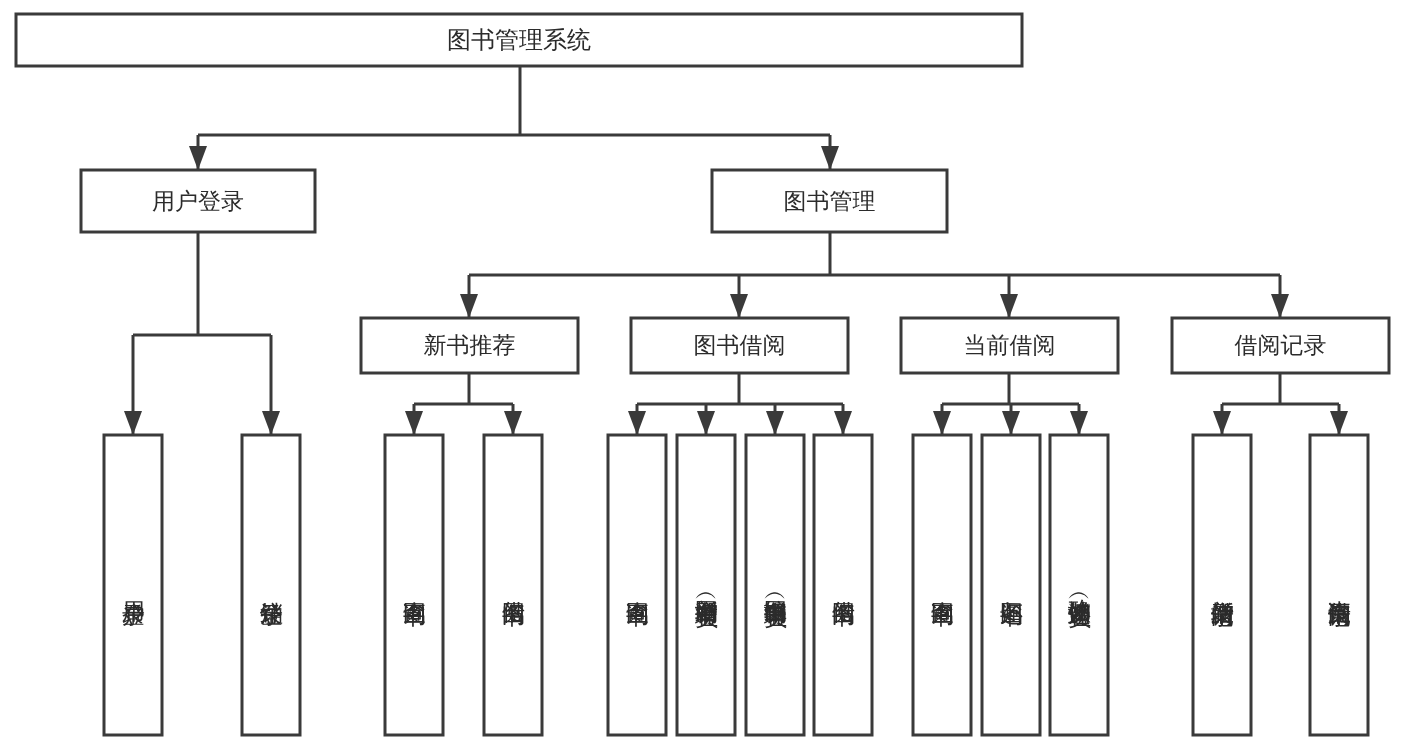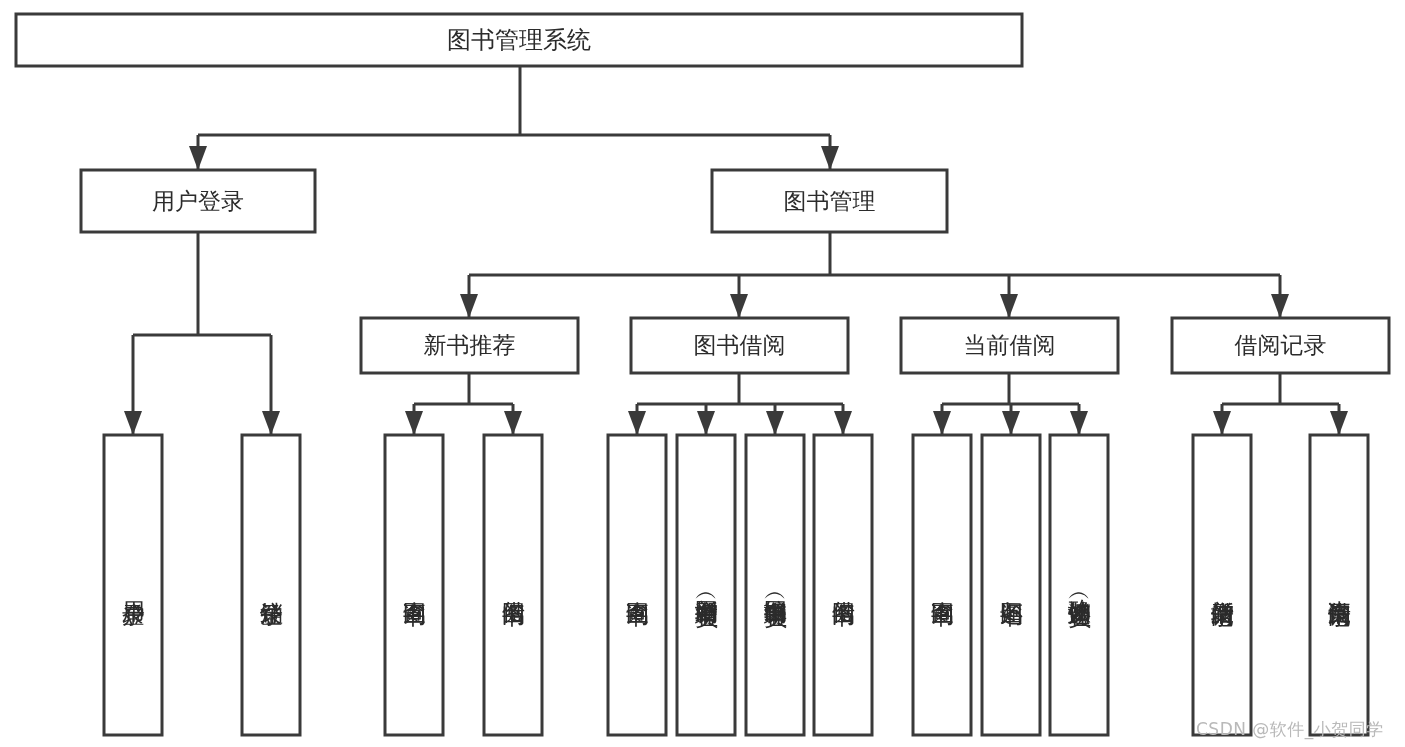--- a/index.html
+++ b/index.html
@@ -243,14 +243,13 @@
       <div class="vlabel-wrap" style="left: 1050px; top: 435px; width: 58px; height: 300px;">
         <span class="vlabel-text">确认归还（管理员）</span>
       </div>
       <div class="vlabel-wrap" style="left: 1193px; top: 435px; width: 58px; height: 300px;">
         <span class="vlabel-text">新增借阅记录</span>
       </div>
       <div class="vlabel-wrap" style="left: 1310px; top: 435px; width: 58px; height: 300px;">
         <span class="vlabel-text">查询借阅记录</span>
       </div>
     </div>
-  <div class="watermark" style="left: 1196px; top: 718px;">CSDN @软件_小贺同学</div>
 </div>
 
 </body></html>

